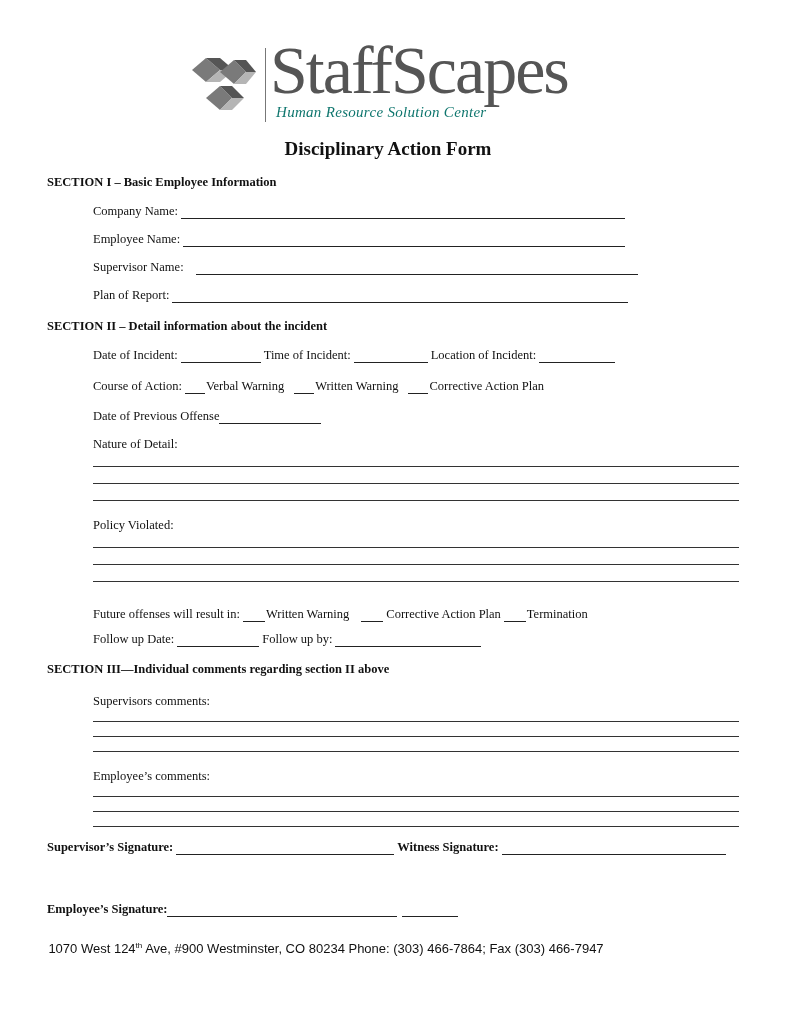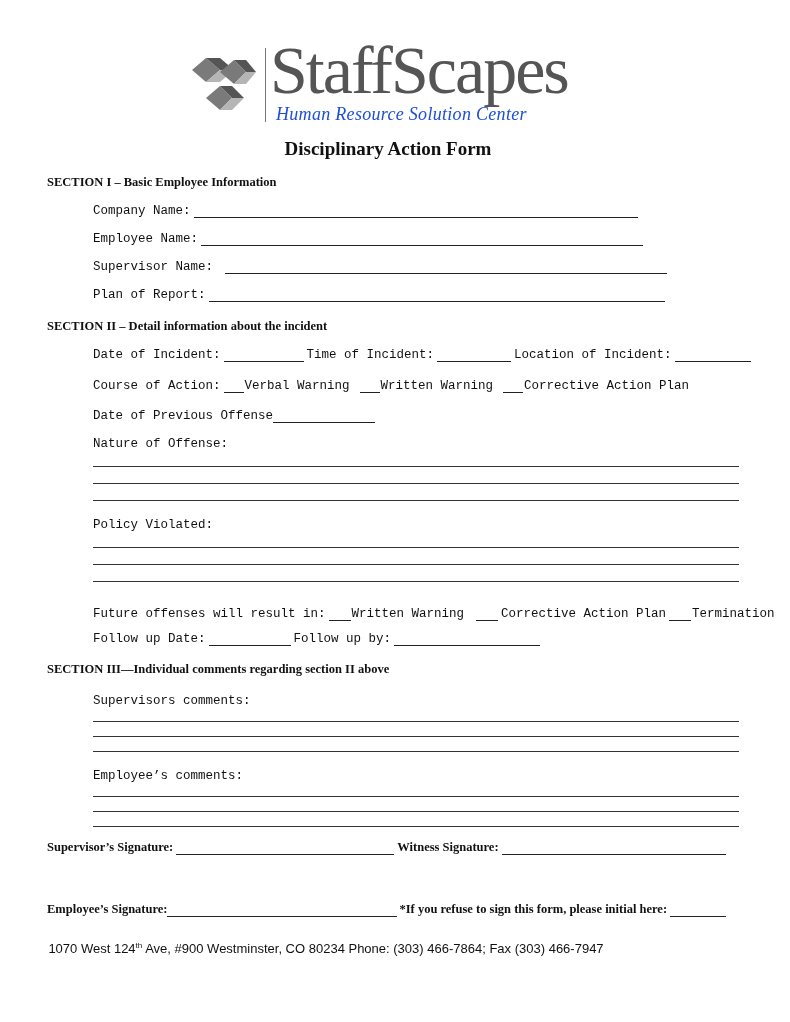--- a/index.html
+++ b/index.html
@@ -1,24 +1,24 @@
 <!DOCTYPE html>
 <html><head>
 <meta charset="utf-8">
 <style>
   html, body { margin: 0; padding: 0; background: #ffffff; }
   body { width: 790px; height: 1022px; position: relative; overflow: hidden; color: #111; font-family: "Liberation Serif", serif; }
   .abs { position: absolute; }
   .logo-icon { left: 190px; top: 54px; width: 68px; height: 60px; }
   .logo-divider { left: 265px; top: 48px; width: 1px; height: 74px; background: #777; }
   .logo-brand { left: 270px; top: 36px; font-family: "Liberation Serif", serif; font-size: 68px; color: #555; letter-spacing: -2px; line-height: 1; white-space: nowrap; }
-  .logo-tagline { left: 276px; top: 104px; font-family: "Liberation Serif", serif; font-style: italic; font-size: 18px; color: #1d4ed8; letter-spacing: 0.3px; white-space: nowrap; }
+  .logo-tagline { left: 276px; top: 104px; font-family: "Liberation Serif", serif; font-style: italic; font-size: 15px; color: #0f766e; letter-spacing: 0.3px; white-space: nowrap; }
   .title { left: 0; width: 776px; top: 138px; text-align: center; font-weight: bold; font-size: 19px; }
   .section-head { left: 47px; font-weight: bold; font-size: 12.5px; white-space: nowrap; }
-  .row { left: 93px; font-size: 12.5px; white-space: nowrap; display: flex; align-items: flex-end; font-family: Liberation Mono, monospace; }
+  .row { left: 93px; font-size: 12.5px; white-space: nowrap; display: flex; align-items: flex-end; }
   .blank { display: inline-block; border-bottom: 1px solid #222; height: 11px; margin: 0 3px; }
   .blank.tight { margin: 0 1px 0 3px; }
   .rule { left: 93px; width: 646px; height: 0; border-top: 1px solid #333; }
   .sig-row { left: 47px; font-weight: bold; font-size: 12.5px; white-space: nowrap; display: flex; align-items: flex-end; }
   .footer { left: 0; width: 652px; top: 941px; text-align: center; font-family: "Liberation Sans", sans-serif; font-size: 13px; white-space: nowrap; }
   .footer sup { font-size: 8px; }
 </style>
 </head>
 <body>
 
@@ -83,21 +83,21 @@
   <span class="blank tight" style="width:20px; margin-left:10px;"></span>
   <span>Corrective Action Plan</span>
 </div>
 
 <div class="abs row" style="top:409px;">
   <span>Date of Previous Offense</span>
   <span class="blank" style="width:102px; margin-left:0;"></span>
 </div>
 
 <div class="abs row" style="top:437px;">
-  <span>Nature of Offense:</span>
+  <span>Nature of Detail:</span>
 </div>
 <div class="abs rule" style="top:466px;"></div>
 <div class="abs rule" style="top:483px;"></div>
 <div class="abs rule" style="top:500px;"></div>
 
 <div class="abs row" style="top:518px;">
   <span>Policy Violated:</span>
 </div>
 <div class="abs rule" style="top:547px;"></div>
 <div class="abs rule" style="top:564px;"></div>
@@ -138,17 +138,16 @@
 
 <div class="abs sig-row" style="top:840px;align-items:flex-end;">
   <span>Supervisor’s Signature:</span>
   <span class="blank" style="width:218px;"></span>
   <span>Witness Signature:</span>
   <span class="blank" style="width:224px;"></span>
 </div>
 <div class="abs sig-row" style="top:902px;">
   <span>Employee’s Signature:</span>
   <span class="blank" style="width:230px; margin-left:0; margin-right:2px;"></span>
-  <span>*If you refuse to sign this form, please initial here:</span>
   <span class="blank" style="width:56px;"></span>
 </div>
 
 <div class="abs footer"><span>1070 West 124</span><sup>th</sup><span> Ave, #900 Westminster, CO 80234 Phone: (303) 466-7864; Fax (303) 466-7947</span></div>
 
 </body></html>

